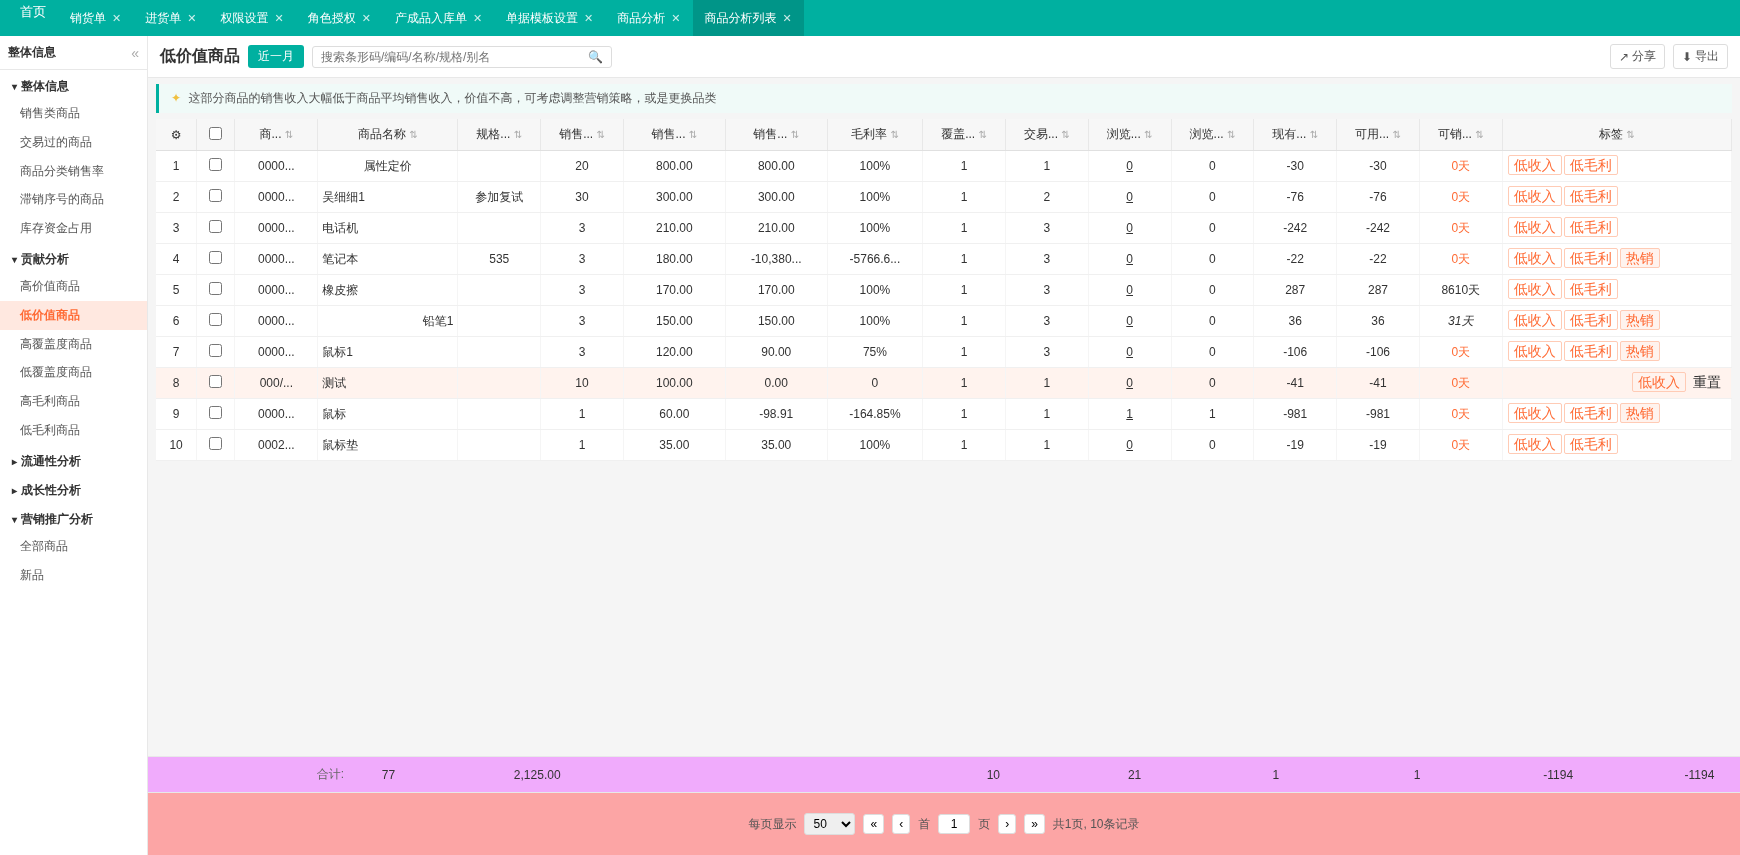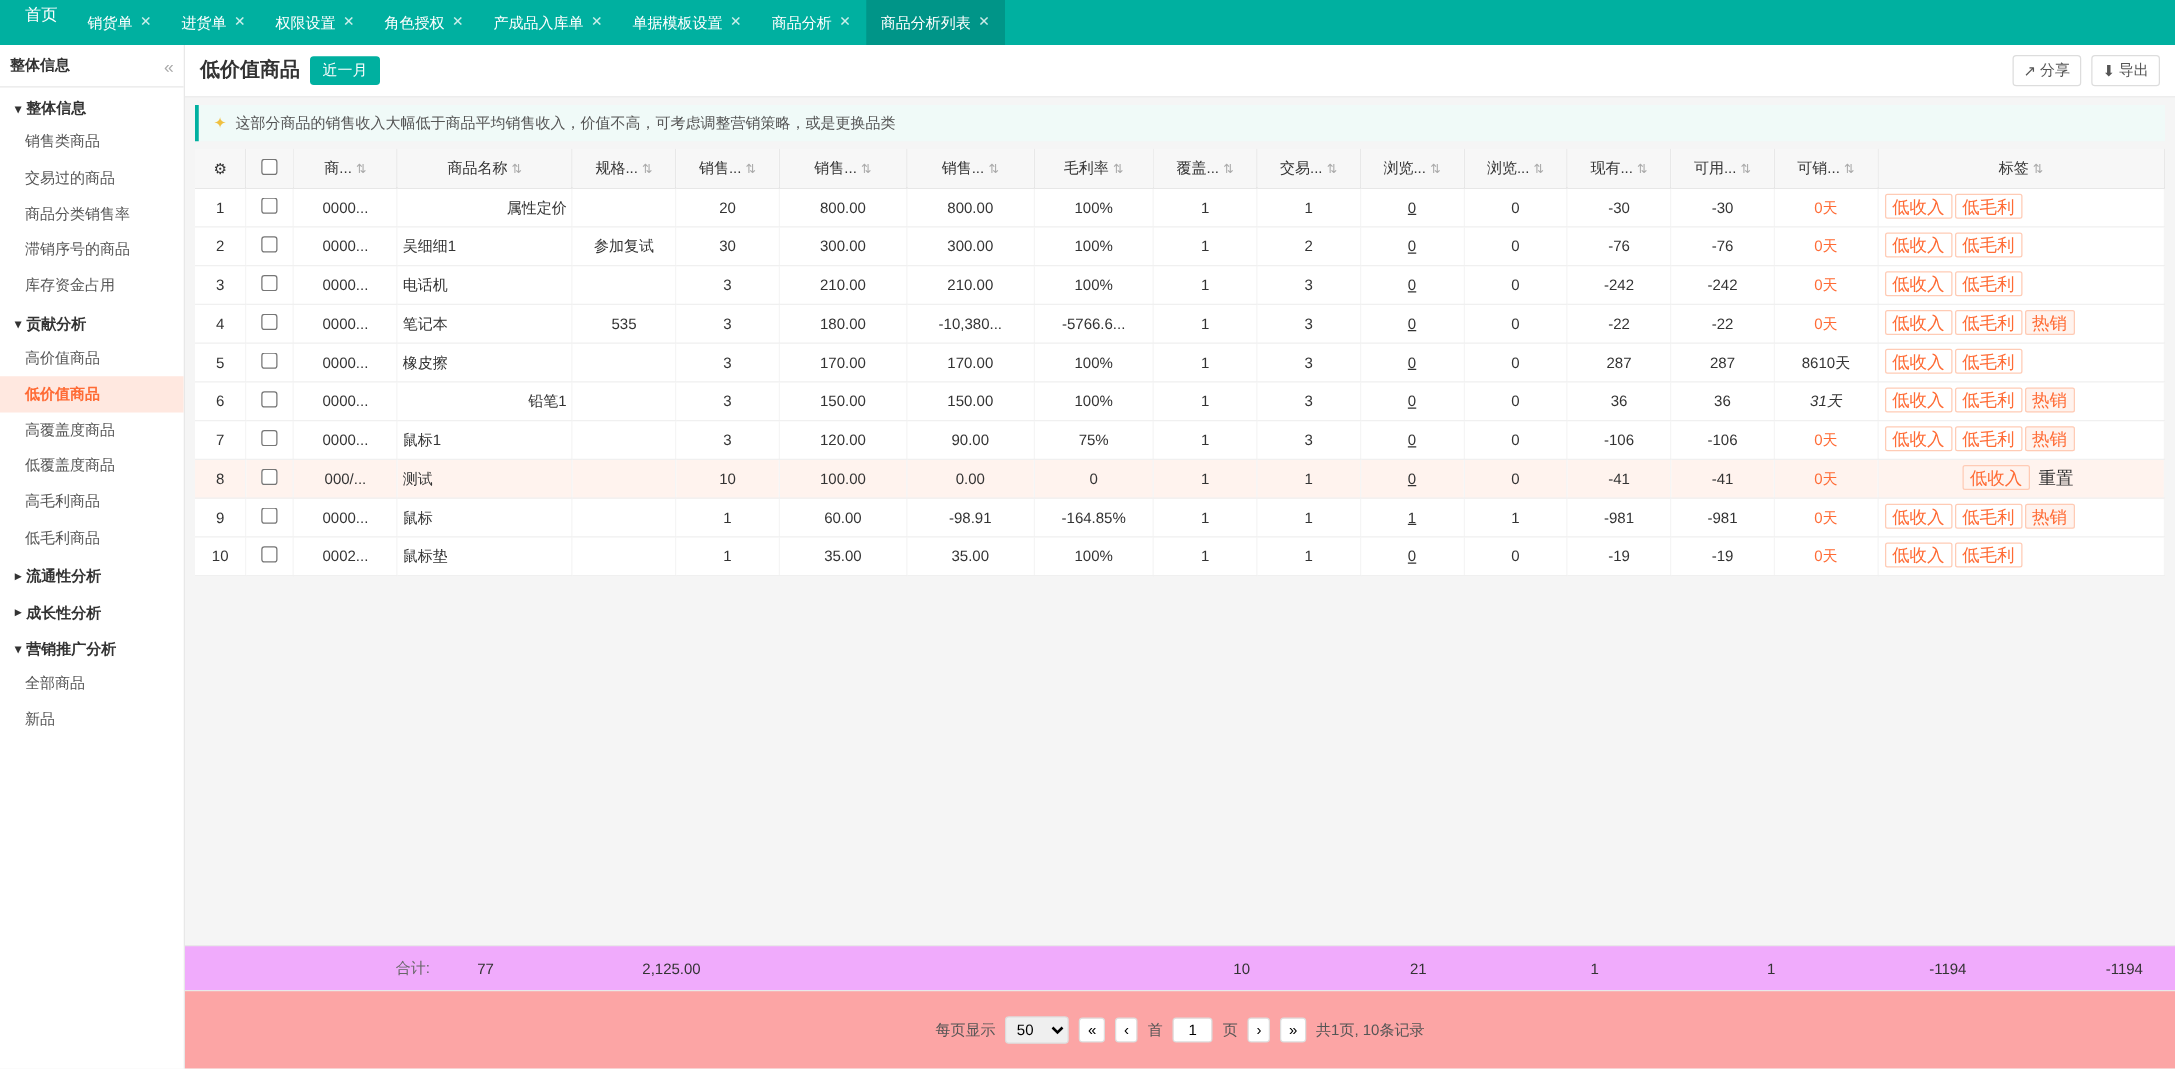--- a/index.html
+++ b/index.html
@@ -202,20 +202,24 @@
     </div>
     <div class="sidebar-item">全部商品</div>
     <div class="sidebar-item">新品</div>
   </div>
 
   <div class="main">
 
     <div class="header-bar">
       <span class="page-title">低价值商品</span>
       <button class="filter-btn">近一月</button>
+      <div class="search-box">
+        <input type="text" placeholder="搜索条形码/编码/名称/规格/别名" style="">
+        <span class="search-icon">🔍</span>
+      </div>
       <div class="header-actions">
         <button class="action-btn">
           <span>↗</span>
           <span>分享</span>
         </button>
         <button class="action-btn">
           <span>⬇</span>
           <span>导出</span>
         </button>
       </div>
@@ -247,21 +251,21 @@
             <th style="width:65px;">可用... <span class="sort-icon">⇅</span></th>
             <th style="width:65px;">可销... <span class="sort-icon">⇅</span></th>
             <th style="width:180px;">标签 <span class="sort-icon">⇅</span></th>
           </tr>
         </thead>
         <tbody id="table-body">
         <tr>
     <td>1</td>
     <td class="checkbox-cell"><input type="checkbox" style=""></td>
     <td>0000...</td>
-    <td style="text-align:right;">属性定价</td>
+    <td style="text-align:center;">属性定价</td>
     <td></td>
     <td>20</td>
     <td>800.00</td>
     <td>800.00</td>
     <td>100%</td>
     <td>1</td>
     <td>1</td>
     <td><span class="underline">0</span></td>
     <td>0</td>
     <td>-30</td>
@@ -393,21 +397,21 @@
     <td>100.00</td>
     <td>0.00</td>
     <td>0</td>
     <td>1</td>
     <td>1</td>
     <td><span class="underline">0</span></td>
     <td>0</td>
     <td>-41</td>
     <td>-41</td>
     <td style="color:#ff6b35;">0天</td>
-    <td style="text-align:center;margin-top:27px;"><span class="tag tag-orange">低收入</span><span class="tag">重置</span></td>
+    <td style="text-align:right;margin-top:27px;"><span class="tag tag-orange">低收入</span><span class="tag">重置</span></td>
   </tr>
             <tr>
     <td>9</td>
     <td class="checkbox-cell"><input type="checkbox" style=""></td>
     <td>0000...</td>
     <td style="text-align:left;">鼠标</td>
     <td></td>
     <td>1</td>
     <td>60.00</td>
     <td>-98.91</td>

